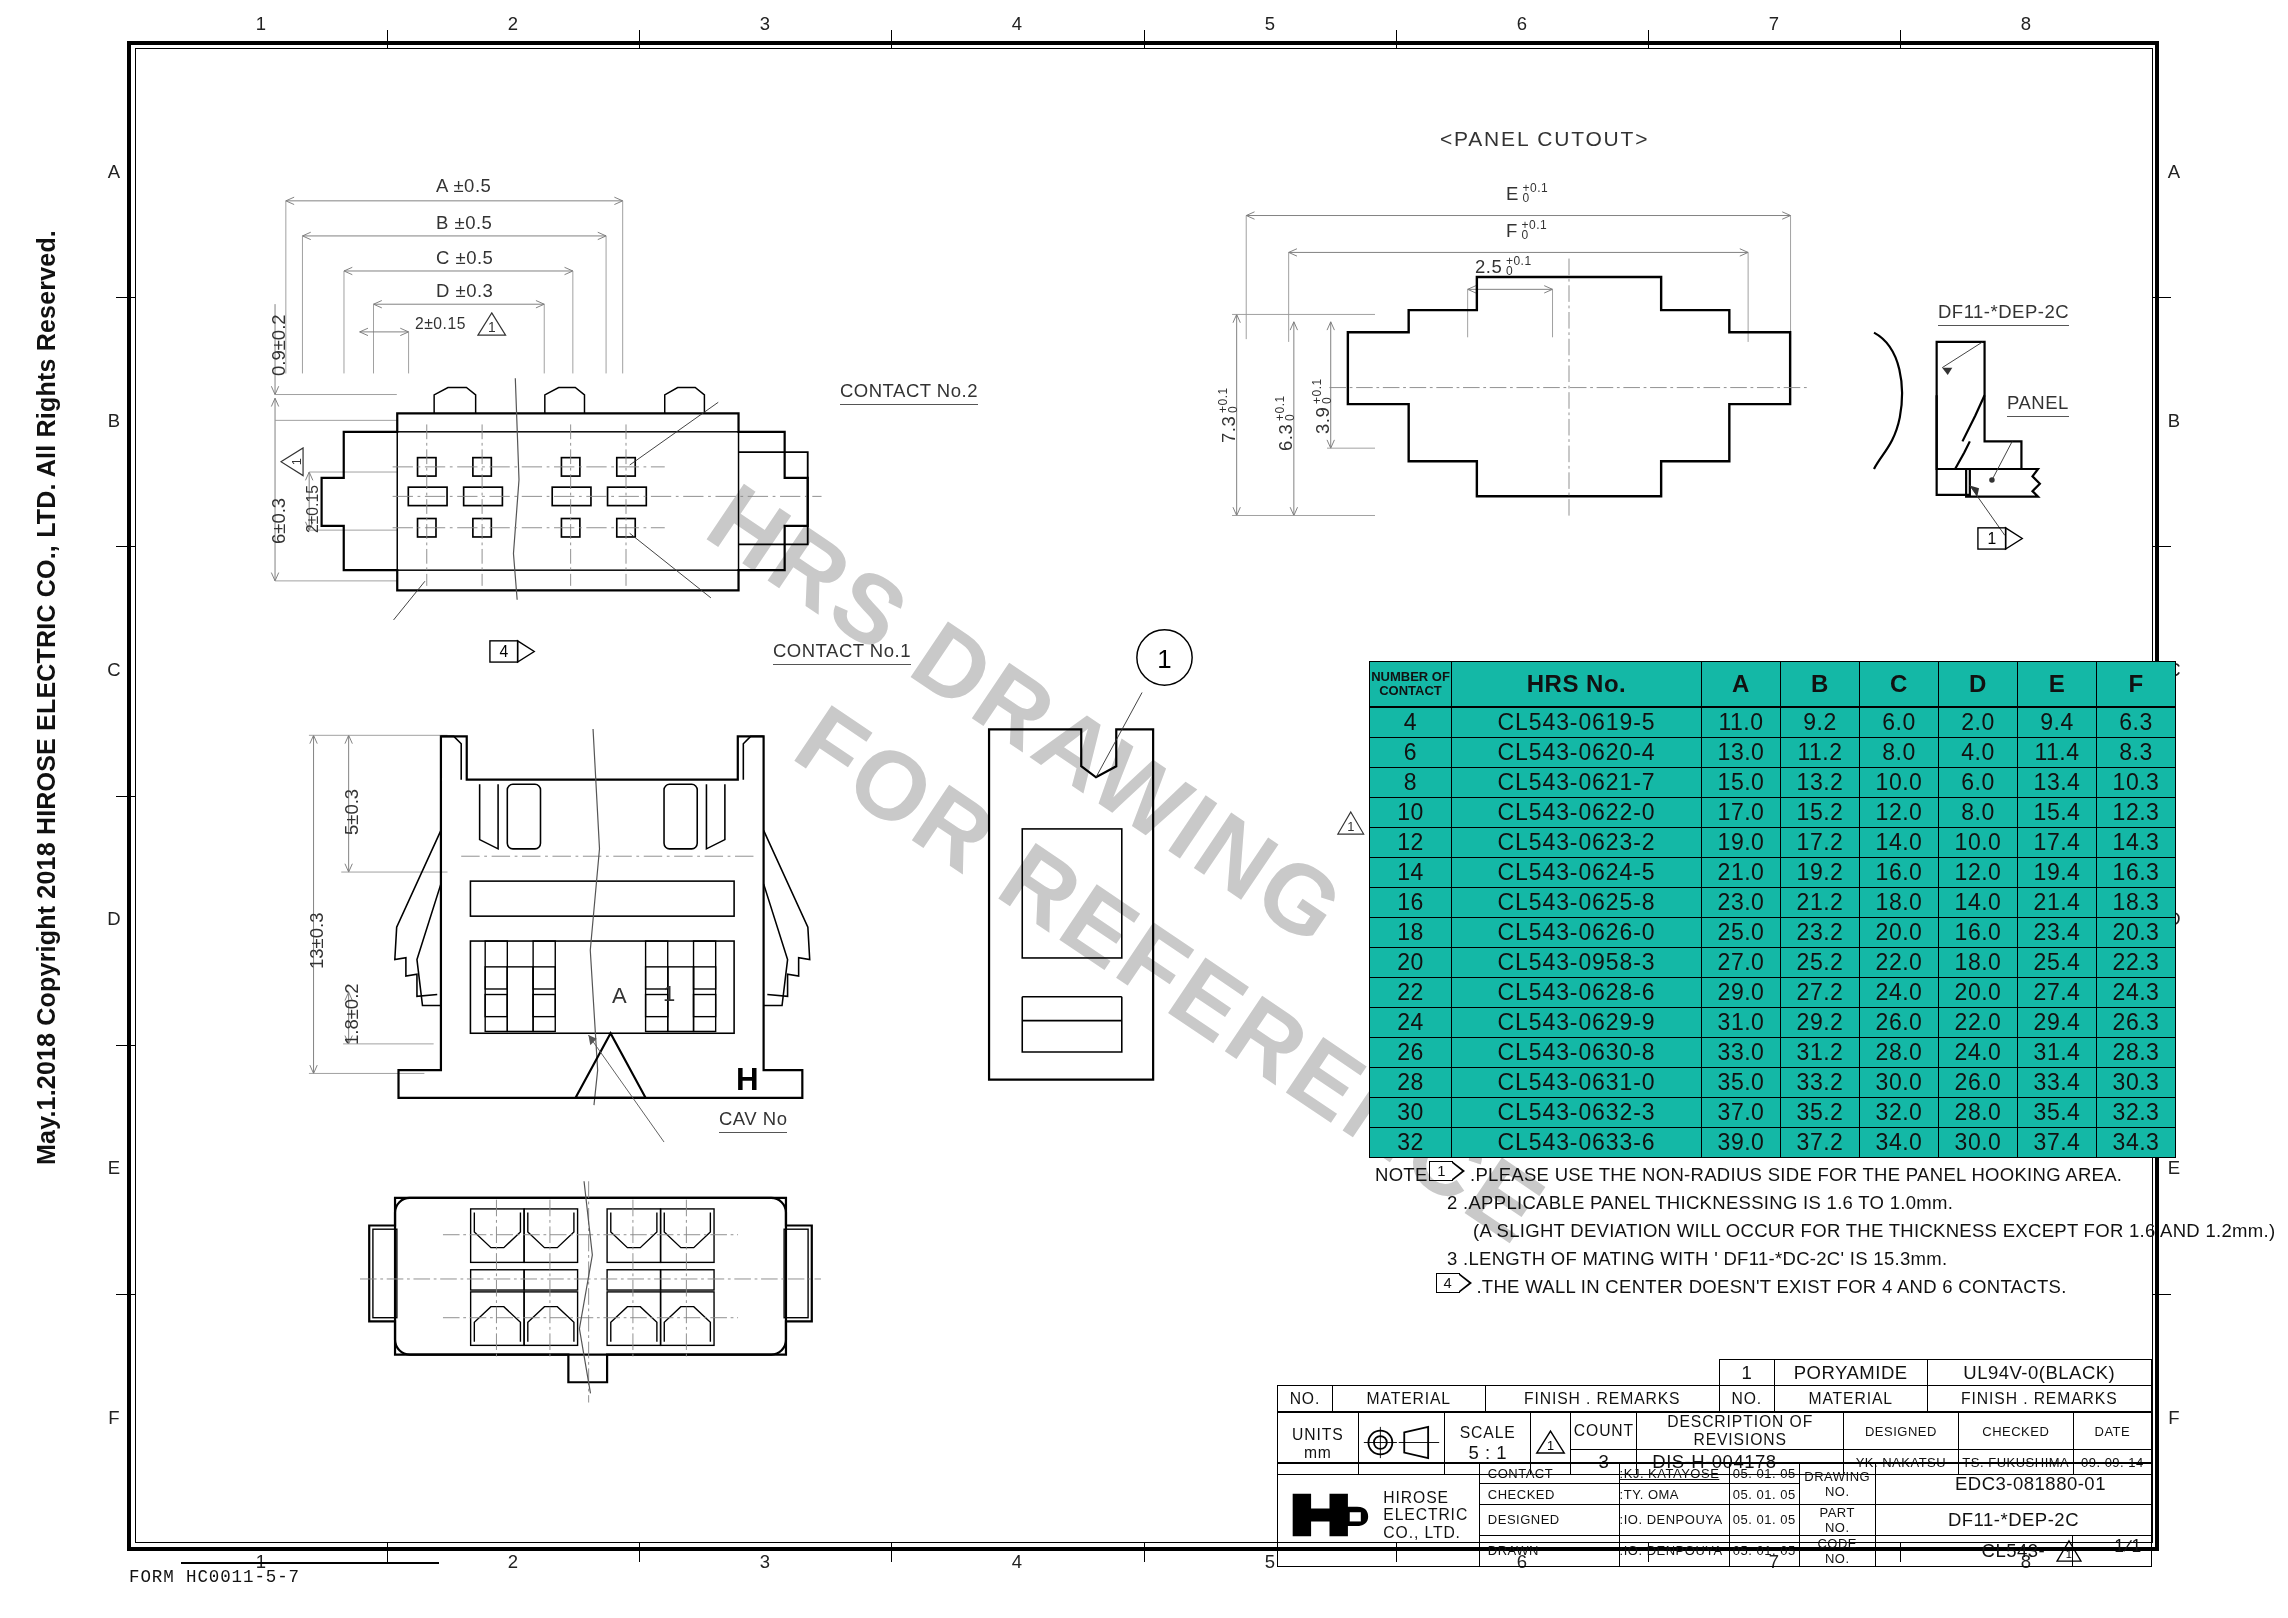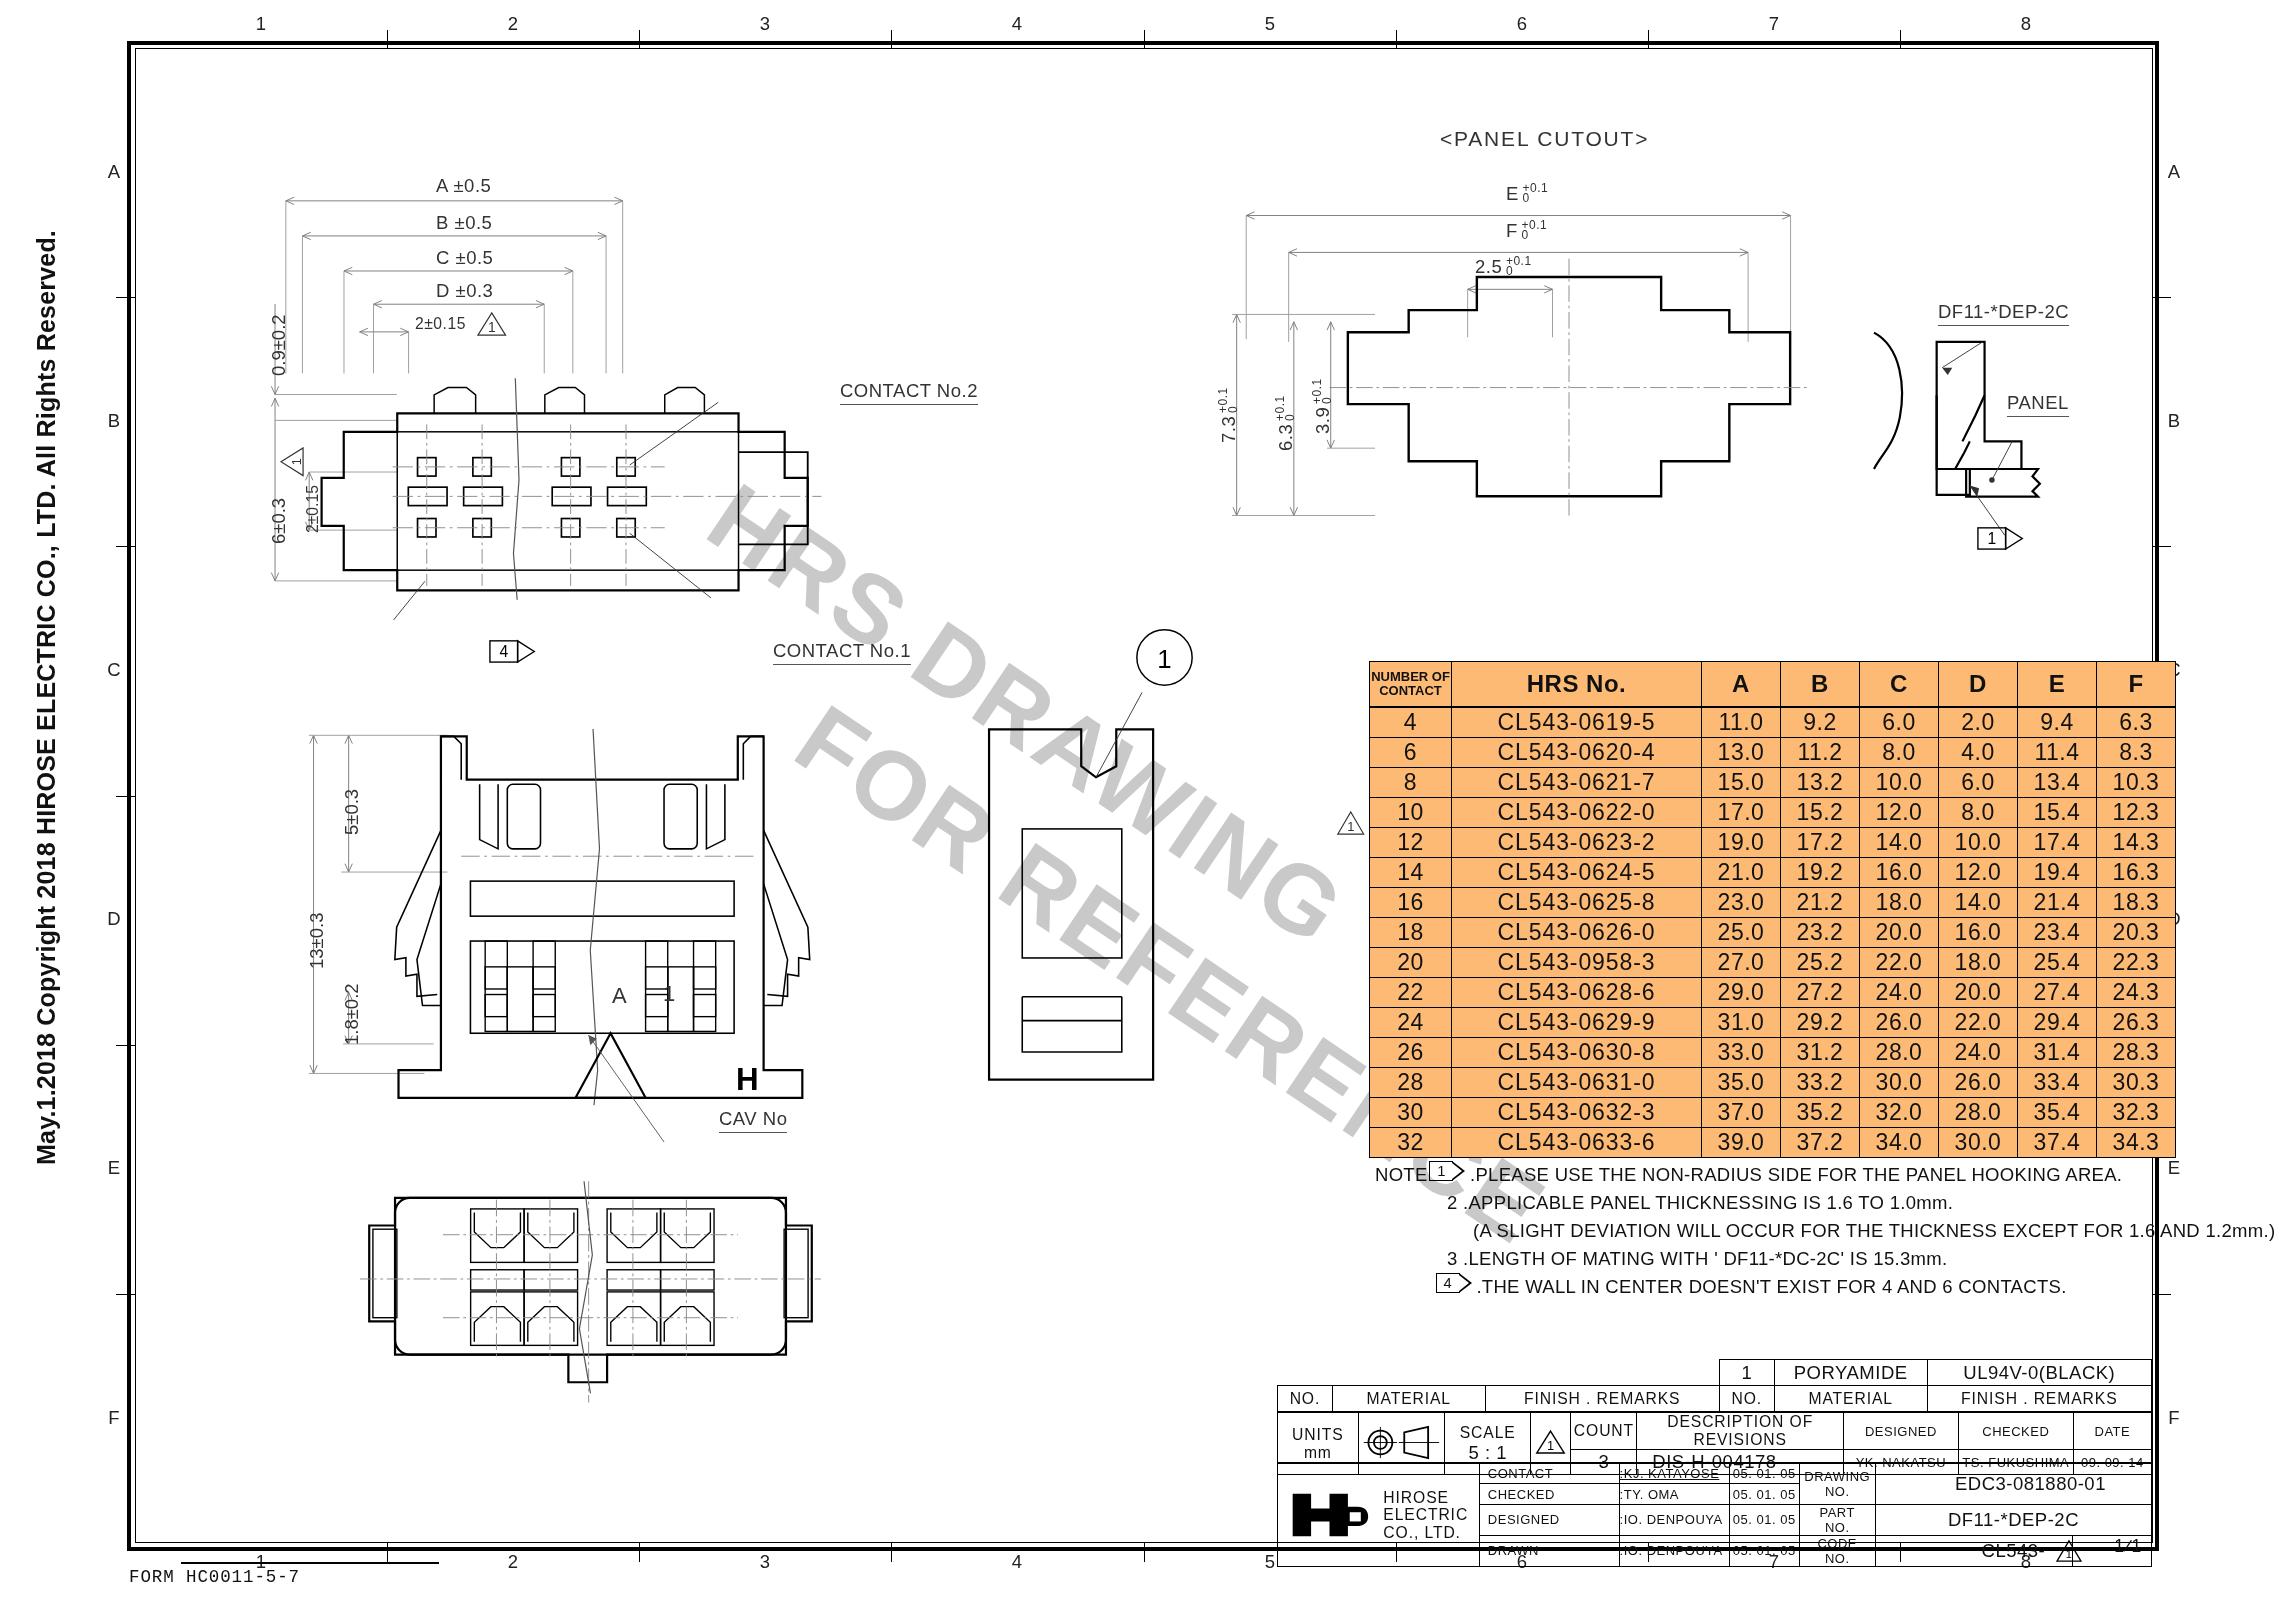--- a/index.html
+++ b/index.html
@@ -23,21 +23,21 @@
 
   
   .dtxt{font-size:18.5px;color:#333;letter-spacing:0.5px;white-space:nowrap;font-family:"Liberation Sans",sans-serif;}
   .dtxt.u{border-bottom:0.9px solid #555;padding-bottom:1.8px;}
   .vtxt{font-size:18.5px;color:#333;white-space:nowrap;transform-origin:left top;transform:rotate(-90deg);}
   .tiny{font-size:12px;}
 
   svg.dw{position:absolute;overflow:visible;}
 
   
-  #spec-table{left:1369px;top:661px;border-collapse:collapse;background:#fdba74;}
+  #spec-table{left:1369px;top:661px;border-collapse:collapse;background:#14b8a6;}
   #spec-table th,#spec-table td{border:0.9px solid #000;font-family:"Liberation Sans",sans-serif;
      font-size:23px;text-align:center;color:#111;padding:0;height:29px;letter-spacing:0.5px;}
   #spec-table thead th{font-size:24px;height:44px;border-bottom:2.8px solid #000;}
   #spec-table th.hdr-num{font-size:13px;line-height:14px;width:81px;letter-spacing:0;}
   #spec-table th.hdr-hrs{width:249px;}
   #spec-table td.c-num{width:81px;}
   #spec-table td.c-hrs{width:249px;letter-spacing:0.9px;}
   #spec-table td.c-v{width:78px;}
   #spec-table tbody tr:nth-child(2n) td{border-bottom:1.8px solid #000;}
   #spec-table{border:1.8px solid #000;}

